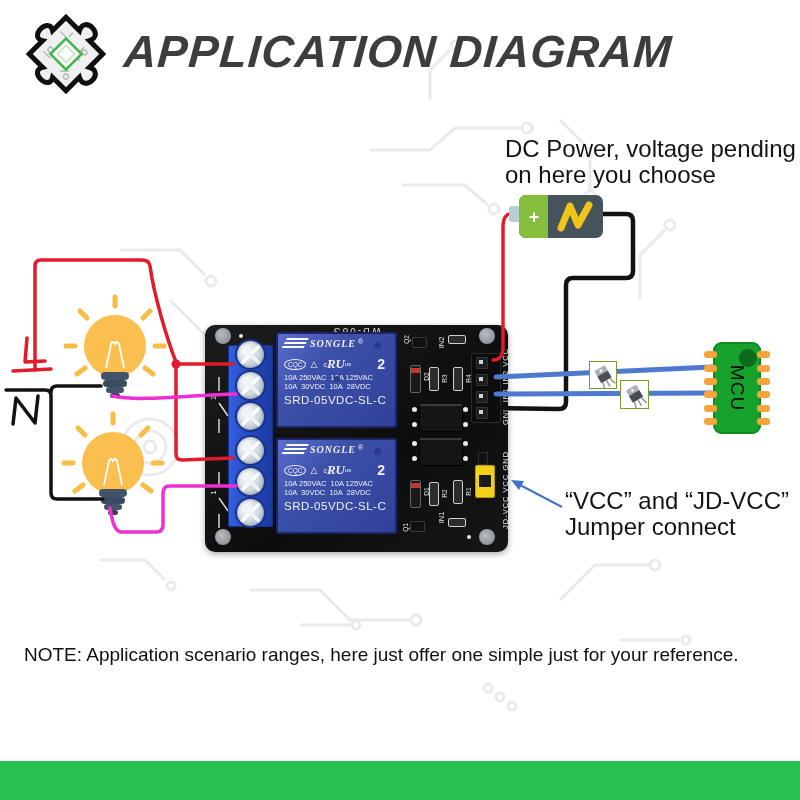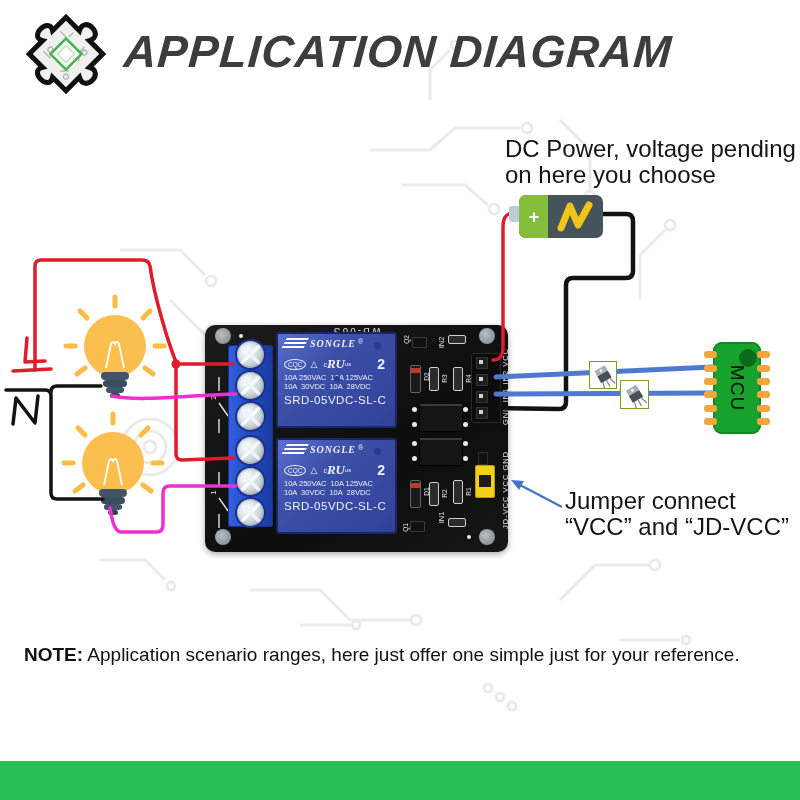--- a/index.html
+++ b/index.html
@@ -10,21 +10,21 @@
   #watermark{left:0;top:0;z-index:0;}
   
   #logo{left:16px;top:4px;z-index:2;}
   #title{left:124px;top:26px;z-index:2;font-size:45px;font-weight:bold;font-style:italic;
          color:#3d3d3d;letter-spacing:1px;transform:skewX(-4deg);white-space:nowrap;}
   
   .note-like{color:#141414;font-size:24px;line-height:26px;}
   #dc-power-label{left:505px;top:136px;z-index:2;}
   #jumper-label{left:565px;top:488px;z-index:2;}
   #note-block{left:24px;top:641px;width:762px;z-index:2;font-size:19px;line-height:28px;color:#111;}
-  #note-block b{font-weight:bold;}
+  #note-block b{font-weight:normal;}
   
   #footer-bar{left:0;top:761px;width:800px;height:39px;background:#28c053;z-index:1;}
   
   #module{left:205px;top:325px;width:303px;height:227px;z-index:3;
           background:linear-gradient(145deg,#1c1c1c,#0d0d0d 60%,#161616);border-radius:10px;
           box-shadow:0 2px 6px rgba(0,0,0,.35);}
   .hole{position:absolute;width:16px;height:16px;border-radius:50%;
         background:radial-gradient(circle at 40% 40%,#b9bec3,#8d9399 70%,#787e84);}
   #module .silkdot{position:absolute;width:4px;height:4px;border-radius:50%;background:#e8e8e8;}
   #top-marking{position:absolute;left:95px;top:1px;width:113px;text-align:center;
@@ -151,22 +151,22 @@
 </svg>
 
 <div id="title" class="abs">APPLICATION DIAGRAM</div>
 
 <div id="dc-power-label" class="abs note-like">
   <div>DC Power, voltage pending</div>
   <div>on here you choose</div>
 </div>
 
 <div id="jumper-label" class="abs note-like">
+  <div>“VCC” and “JD-VCC”</div>
   <div>Jumper connect</div>
-  <div>“VCC” and “JD-VCC”</div>
 </div>
 
 <div id="note-block" class="abs">
   <b>NOTE:</b><span> Application scenario ranges, here just offer one simple just for your reference.</span>
 </div>
 
 <div id="footer-bar" class="abs"></div>
 
 <div id="module" class="abs">
   <div class="hole" style="left:10px;top:3px;"></div>

